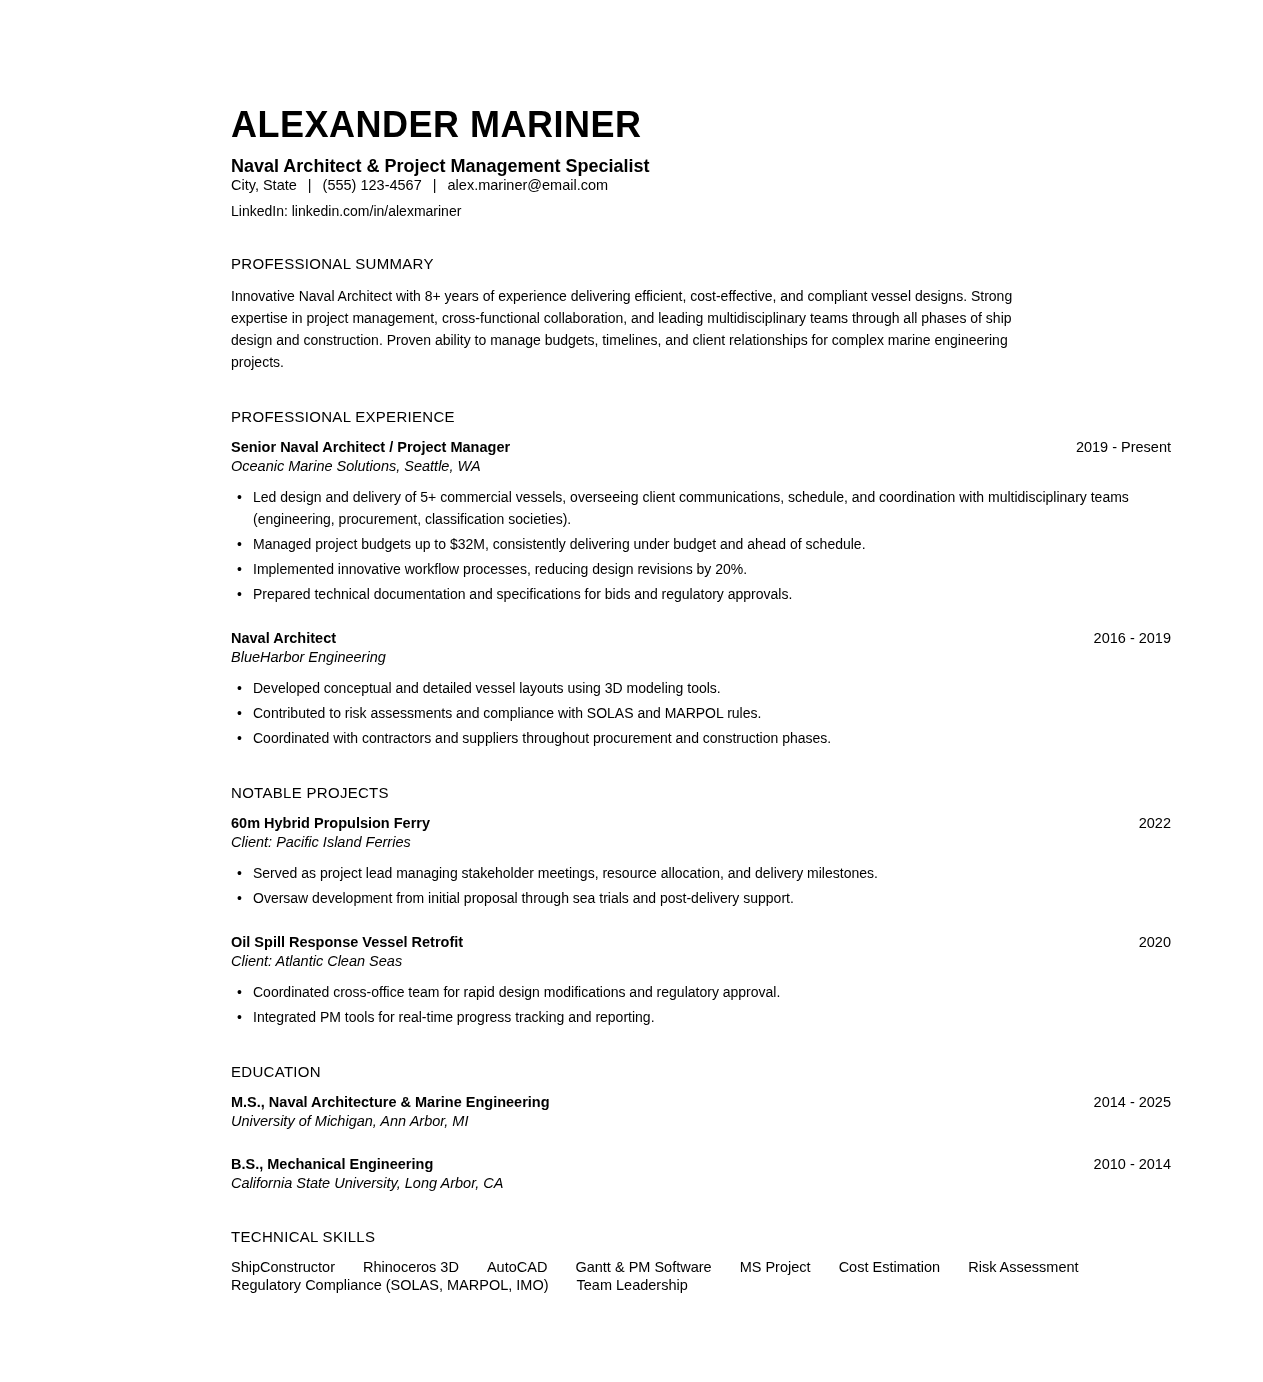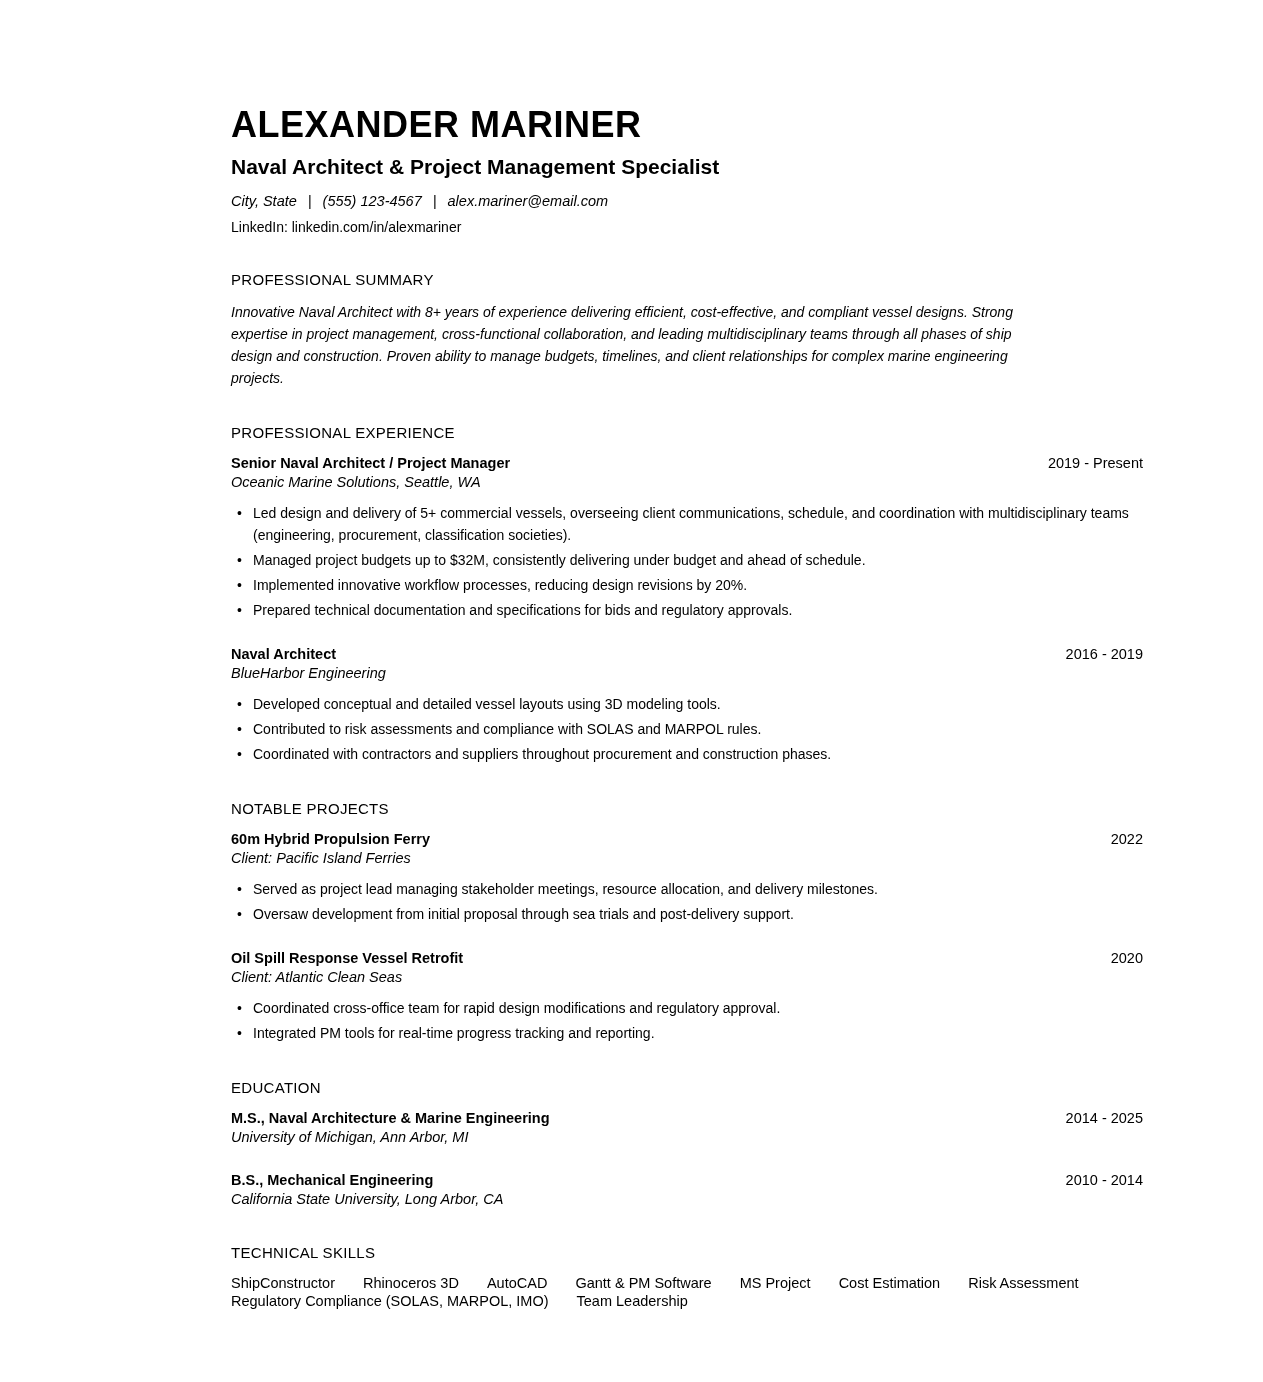--- a/index.html
+++ b/index.html
@@ -7,62 +7,60 @@
   body {
     width: 1263px;
     height: 1382px;
     color: #000000;
     font-family: "Liberation Sans", sans-serif;
     overflow: hidden;
   }
   .page {
     width: 1263px;
     height: 974px;
-    padding: 107px 120px 40px 231px;
+    padding: 107px 92px 40px 231px;
   }
 
   
   .name {
     font-size: 36px;
     font-weight: 700;
     letter-spacing: 0.5px;
     line-height: 1.0;
   }
   .job-title {
     margin-top: 14px;
-    font-size: 21px;
+    font-size: 18px;
     font-weight: 700;
     line-height: 19px;
   }
   .contact-line {
-    margin-top: 17px;
+    margin-top: 1px;
     font-size: 14.5px;
     line-height: 17px;
-    font-style: italic;
   }
   .contact-sep { margin: 0 11px; }
   .linkedin-line {
     margin-top: 9px;
     font-size: 14px;
     line-height: 17px;
   }
 
   
   .section-heading {
     margin: 34px 0 12px 0;
     font-size: 15px;
     font-weight: 400;
     letter-spacing: 0.3px;
     line-height: 19px;
   }
   .summary-text {
     font-size: 14px;
     line-height: 22px;
     max-width: 800px;
-    font-style: italic;
   }
 
   
   .entry { margin-top: 9px; }
   .entry + .entry { margin-top: 24px; }
   .entry-header {
     display: flex;
     justify-content: space-between;
     align-items: baseline;
     font-size: 14.5px;

